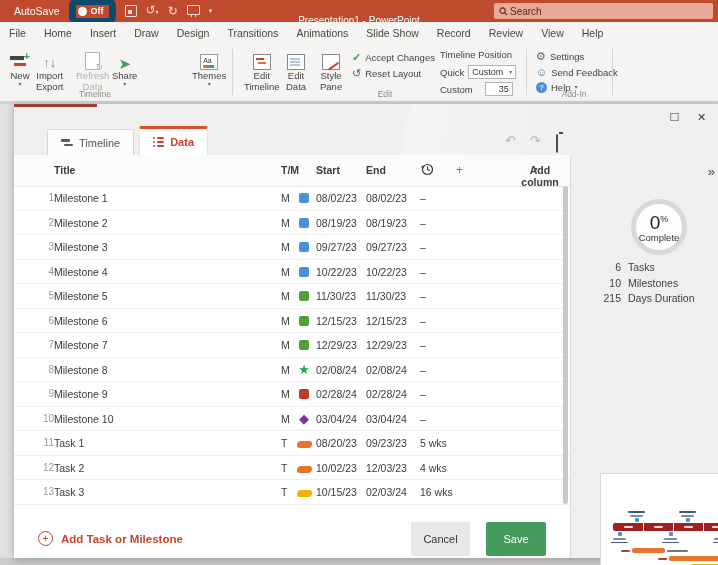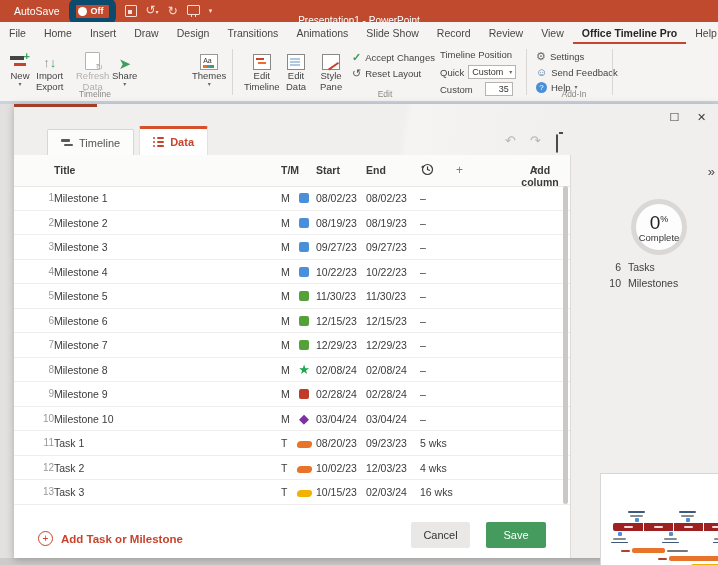--- a/index.html
+++ b/index.html
@@ -66,21 +66,21 @@
   .rend{left:352px;}
   .rdur{left:406px;}
   .shp-square{display:inline-block;width:10px;height:10px;border-radius:2px;}
   .shp-bar{display:inline-block;width:15px;height:7px;border-radius:3.5px;margin-top:1px;transform:skewX(-8deg);}
   .shp-glyph{font-size:13px;line-height:10px;}
   #scrollbar{position:absolute;left:549px;top:82px;width:5px;height:318px;background:#c9c8c7;border-radius:3px;}
   
   #dlg-footer{position:absolute;left:0;top:411px;width:556px;height:43px;background:#fff;}
   #add-task{position:absolute;left:24px;top:16px;display:flex;align-items:center;gap:8px;color:#c8432c;font-size:11.5px;font-weight:bold;}
   #add-task .plus-circ{width:13px;height:13px;border:1.4px solid #c8432c;border-radius:50%;display:flex;align-items:center;justify-content:center;font-size:10px;font-weight:normal;}
-  .btn{position:absolute;top:7px;height:26px;border-radius:2px;font-size:11px;display:flex;align-items:center;justify-content:center;}
+  .btn{position:absolute;top:7px;height:34px;border-radius:2px;font-size:11px;display:flex;align-items:center;justify-content:center;}
   #btn-cancel{left:397px;width:59px;background:#e9e8e7;color:#333;}
   #btn-save{left:472px;width:60px;background:#459b5e;color:#fff;}
   
   #rpanel{position:absolute;left:556px;top:51px;width:148px;height:403px;background:#f1efee;border-left:1px solid #dddbd9;}
   #collapse-chev{position:absolute;right:7px;top:9px;color:#4a4a4a;font-size:13px;letter-spacing:-3px;}
   #donut{position:absolute;left:60px;top:44px;width:56px;height:56px;border-radius:50%;border:5px solid #d9d8d7;background:#fdfdfd;box-sizing:border-box;display:flex;flex-direction:column;align-items:center;justify-content:center;}
   #donut .pct{font-size:19px;color:#1f1f1f;line-height:17px;}
   #donut .pct sup{font-size:9px;}
   #donut .cmp{font-size:9.5px;color:#333;}
   #stats{position:absolute;left:0;top:106px;width:148px;font-size:10.5px;color:#3f3f3f;}
@@ -134,35 +134,41 @@
       <span class="autosave-knob"></span>
       <span>Off</span>
     </span>
     <span class="tb-save"></span>
     <span class="tb-ic">↺<span style="font-size:6px;">▾</span></span>
     <span class="tb-ic">↻</span>
     <span class="tb-mon"></span>
     <span class="tb-ic" style="font-size:7px;">▾</span>
   </div>
   <div id="win-title">Presentation1 - PowerPoint</div>
+  <div id="searchbox">
+    <svg width="9" height="9" viewBox="0 0 10 10" style="position:absolute;left:5px;top:4px;">
+        <circle cx="4" cy="4" r="3" fill="none" stroke="#5c241a" stroke-width="1.2"></circle>
+        <line x1="6.3" y1="6.3" x2="9" y2="9" stroke="#5c241a" stroke-width="1.2"></line>
+      </svg>
+    <span>Search</span>
+  </div>
 </div>
 
 <div id="ribbontabs" class="abs">
     <span class="rtab">File</span>
     <span class="rtab">Home</span>
     <span class="rtab">Insert</span>
     <span class="rtab">Draw</span>
     <span class="rtab">Design</span>
     <span class="rtab">Transitions</span>
     <span class="rtab">Animations</span>
     <span class="rtab">Slide Show</span>
     <span class="rtab">Record</span>
     <span class="rtab">Review</span>
     <span class="rtab">View</span>
-    <span class="rtab active">Office Timeline Pro</span>
     <span class="rtab">Help</span>
   </div>
 
 <div id="ribbon" class="abs">
 
   <div class="bigbtn" style="left:10px;">
     <span class="ic">
         <span class="ic-new">
           <i class="bar1"></i>
           <i class="bar2"></i>
@@ -466,20 +472,24 @@
     </div>
     <div id="stats">
         <div class="stat-row">
           <span class="stat-val">6</span>
           <span>Tasks</span>
         </div>
         <div class="stat-row">
           <span class="stat-val">10</span>
           <span>Milestones</span>
         </div>
+        <div class="stat-row">
+          <span class="stat-val">215</span>
+          <span>Days Duration</span>
+        </div>
       </div>
 
     <div id="preview">
 
       <div class="ldash blue" style="left:27px;top:37px;width:17px;"></div>
       <div class="ldash" style="left:29px;top:41px;width:13px;"></div>
       <div class="ldash blue" style="left:78px;top:37px;width:17px;"></div>
       <div class="ldash" style="left:80px;top:41px;width:13px;"></div>
       <div class="msq" style="left:34px;top:44px;background:#4a90d9;"></div>
       <div class="msq" style="left:85px;top:44px;background:#4a90d9;"></div>

